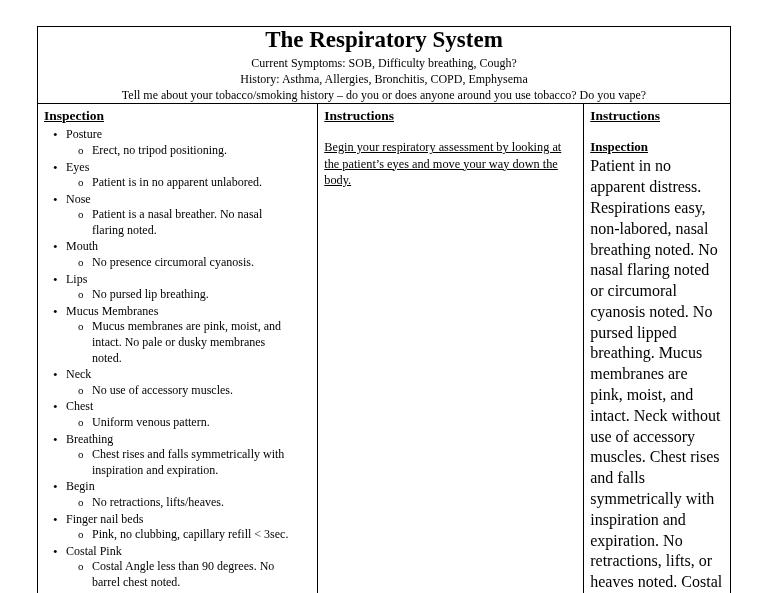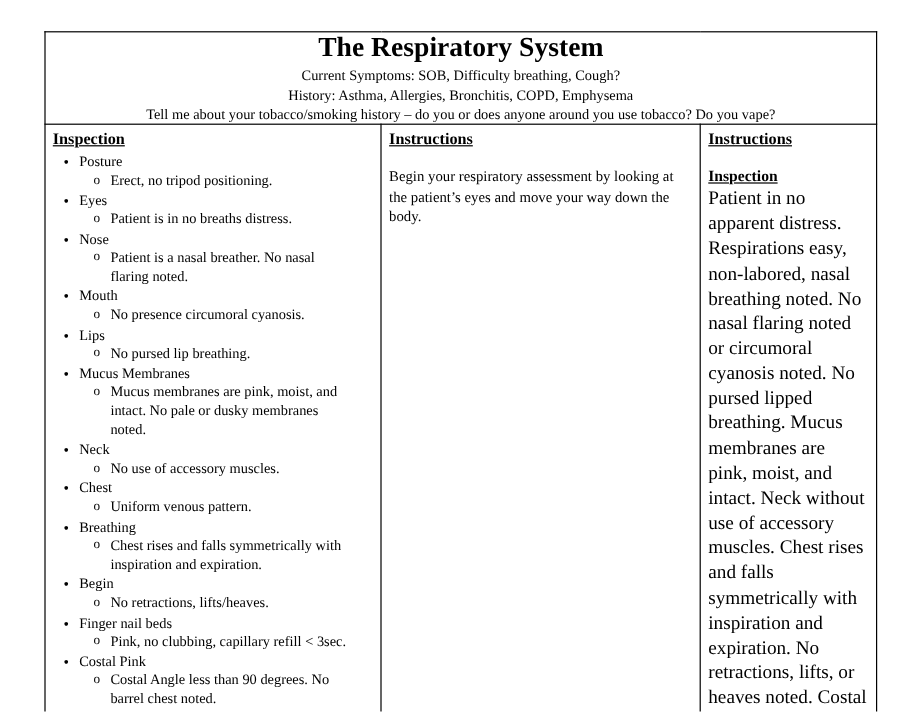--- a/index.html
+++ b/index.html
@@ -101,20 +101,21 @@
     position: absolute;
     left: -14px;
     top: 0;
     font-size: 11px;
     line-height: 1.45;
   }
   .instructions-body {
     padding: 14px 8px 6px 6px;
     font-size: 12.3px;
     line-height: 1.32;
+    text-decoration: underline;
   }
   .doc-sub {
     font-size: 13px;
     font-weight: bold;
     text-decoration: underline;
     margin: 14px 0 1px 0;
   }
   .doc-para {
     font-size: 16px;
     line-height: 1.3;
@@ -146,21 +147,21 @@
             <ul class="level1">
               <li>
                 <span class="l1text">Posture</span>
                 <ul class="level2">
                   <li>Erect, no tripod positioning.</li>
                 </ul>
               </li>
               <li>
                 <span class="l1text">Eyes</span>
                 <ul class="level2">
-                  <li>Patient is in no breaths distress.</li>
+                  <li>Patient is in no apparent unlabored.</li>
                 </ul>
               </li>
               <li>
                 <span class="l1text">Nose</span>
                 <ul class="level2">
                   <li>Patient is a nasal breather.  No nasal flaring noted.</li>
                 </ul>
               </li>
               <li>
                 <span class="l1text">Mouth</span>

